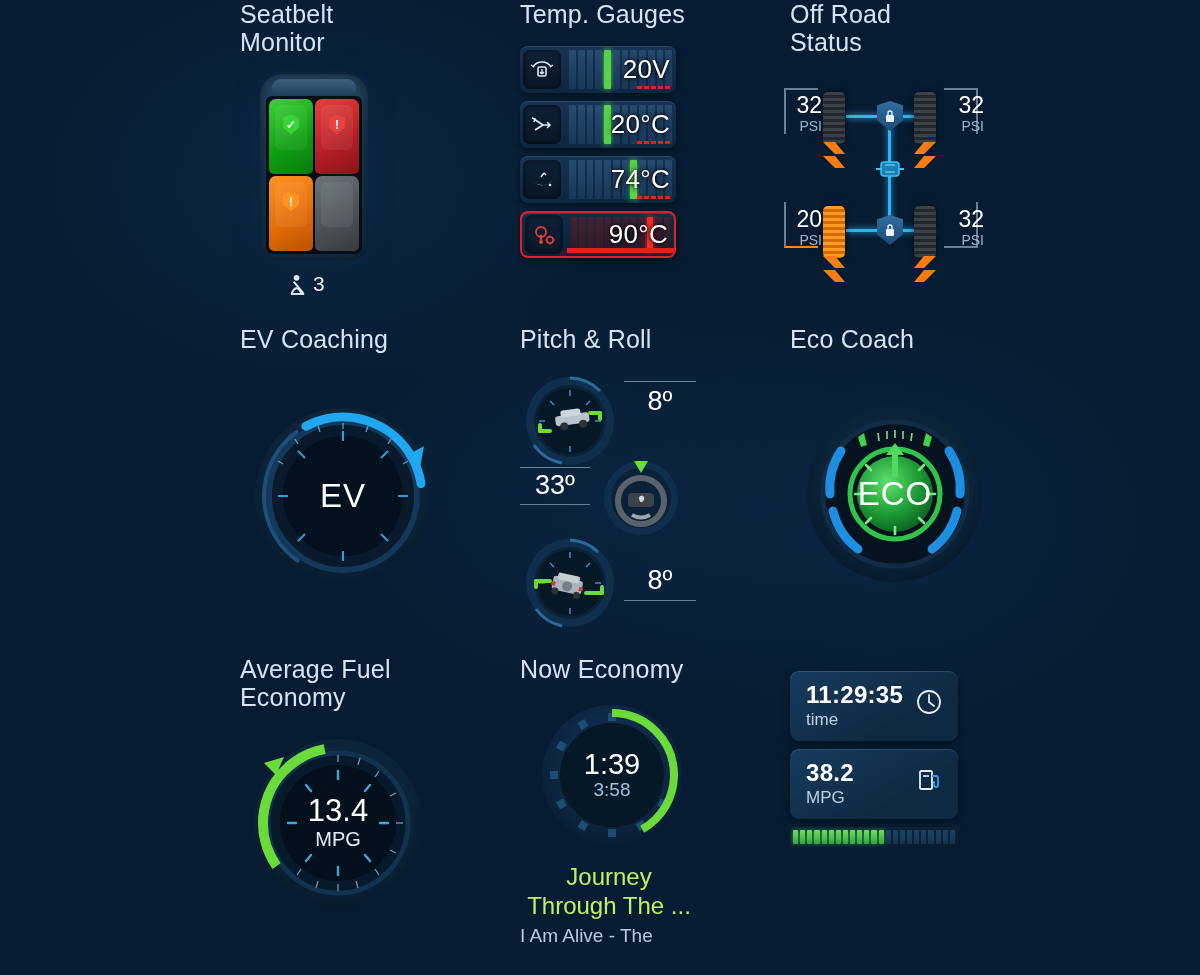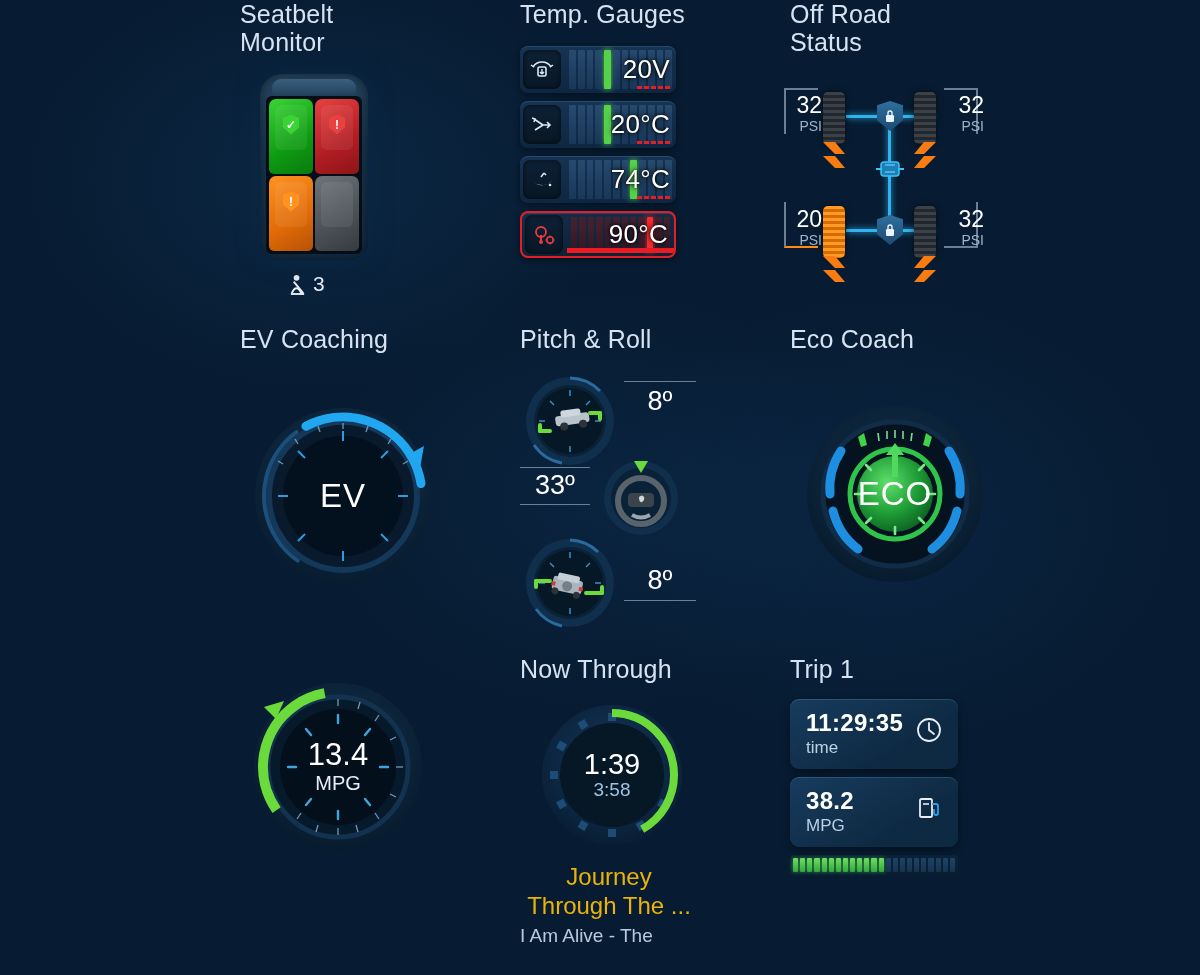--- a/index.html
+++ b/index.html
@@ -187,21 +187,21 @@
   .pr-read.r1 .line { margin-top:0; margin-bottom:4px; }
   .pr-read.r2 { left: 0px; top: 98px; width: 70px; }
   .pr-read.r3 { left: 104px; top: 196px; width: 72px; }
   .pr-read.r3 .line { margin-top:4px; }
   .pr-read.r2 .line { margin-top:0; margin-bottom:2px; }
   .pr-read.r2 .line2 { height:1px; background:#6c8095; margin-top:3px; }
 
   
   .np-title {
     margin-top: 14px; width: 178px; text-align:center;
-    color:#eab308; font-size: 24px; line-height: 1.2; font-weight:400;
+    color:#bef264; font-size: 24px; line-height: 1.2; font-weight:400;
   }
   .np-artist { margin-top: 4px; width:178px; color:#b9cade; font-size: 19px; }
 
   
   .trip-wrap { margin-top: 16px; width: 168px; }
   .trip-card {
     position:relative; height: 70px; margin-bottom: 8px; border-radius: 9px;
     background: linear-gradient(150deg,#173c5e,#0e2942 70%);
     box-shadow: inset 0 1px 0 rgba(130,180,225,.22), 0 3px 8px rgba(0,0,0,.4);
     padding: 12px 0 0 16px;
@@ -641,20 +641,22 @@
           <line x1="124" y1="66" x2="119" y2="71"></line>
         </g>
       </svg>
       <div class="g-label">
         <div class="mid">ECO</div>
       </div>
     </div>
   </div>
 
   <div class="cell c1">
+    <div class="panel-title">Average Fuel
+Economy</div>
     <div class="gauge" style="margin-top:22px;margin-left:8px;width:180px;height:180px;">
       <svg viewBox="0 0 180 180" width="180" height="180">
         <defs>
           <radialGradient id="fbez" cx="50%" cy="40%" r="62%">
             <stop offset="0%" stop-color="#13304d"></stop>
               <stop offset="72%" stop-color="#0b2237"></stop>
               <stop offset="100%" stop-color="#071a2c"></stop>
           </radialGradient>
         </defs>
         <circle cx="90" cy="90" r="84" fill="url(#fbez)"></circle>
@@ -687,21 +689,21 @@
         </g>
       </svg>
       <div class="g-label">
         <div class="big" style="font-size:31px;">13.4</div>
         <div class="sub">MPG</div>
       </div>
     </div>
   </div>
 
   <div class="cell c2">
-    <div class="panel-title">Now Through</div>
+    <div class="panel-title">Now Economy</div>
     <div class="gauge" style="margin-top:18px;margin-left:18px;width:148px;height:148px;">
       <svg viewBox="0 0 148 148" width="148" height="148">
         <defs>
           <radialGradient id="npb" cx="50%" cy="40%" r="62%">
             <stop offset="0%" stop-color="#16375a"></stop>
               <stop offset="72%" stop-color="#0c2540"></stop>
               <stop offset="100%" stop-color="#081d31"></stop>
           </radialGradient>
         </defs>
         <circle cx="74" cy="74" r="70" fill="url(#npb)"></circle>
@@ -723,21 +725,20 @@
         <div class="big" style="font-size:29px;">1:39</div>
         <div class="sub" style="color:#9fc2e0;font-size:19px;">3:58</div>
       </div>
     </div>
     <div class="np-title" style="white-space:pre-line;">Journey
 Through The ...</div>
     <div class="np-artist">I Am Alive - The</div>
   </div>
 
   <div class="cell c3">
-    <div class="panel-title">Trip 1</div>
     <div class="trip-wrap">
 
       <div class="trip-card">
         <div class="v">11:29:35</div>
         <div class="u">time</div>
         <svg class="ic" viewBox="0 0 26 26">
           <circle cx="13" cy="13" r="11" fill="none" stroke="#e7eef7" stroke-width="1.8"></circle>
           <path d="M13 6 v7 l5 4" stroke="#e7eef7" stroke-width="1.8" fill="none" stroke-linecap="round"></path>
         </svg>
       </div>

